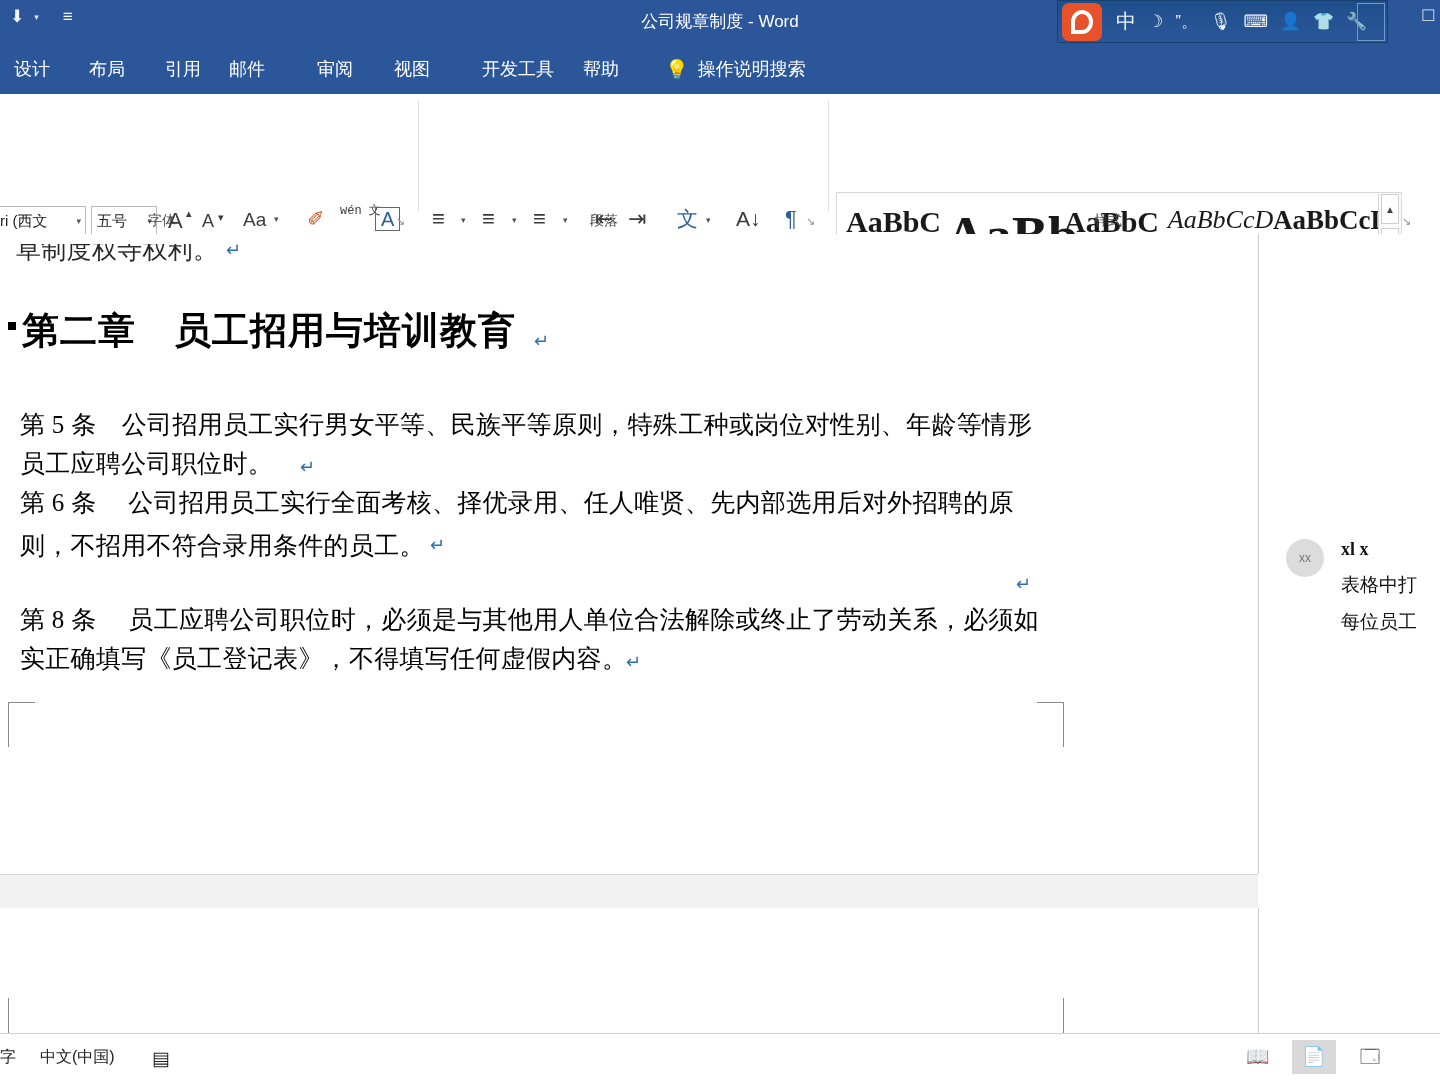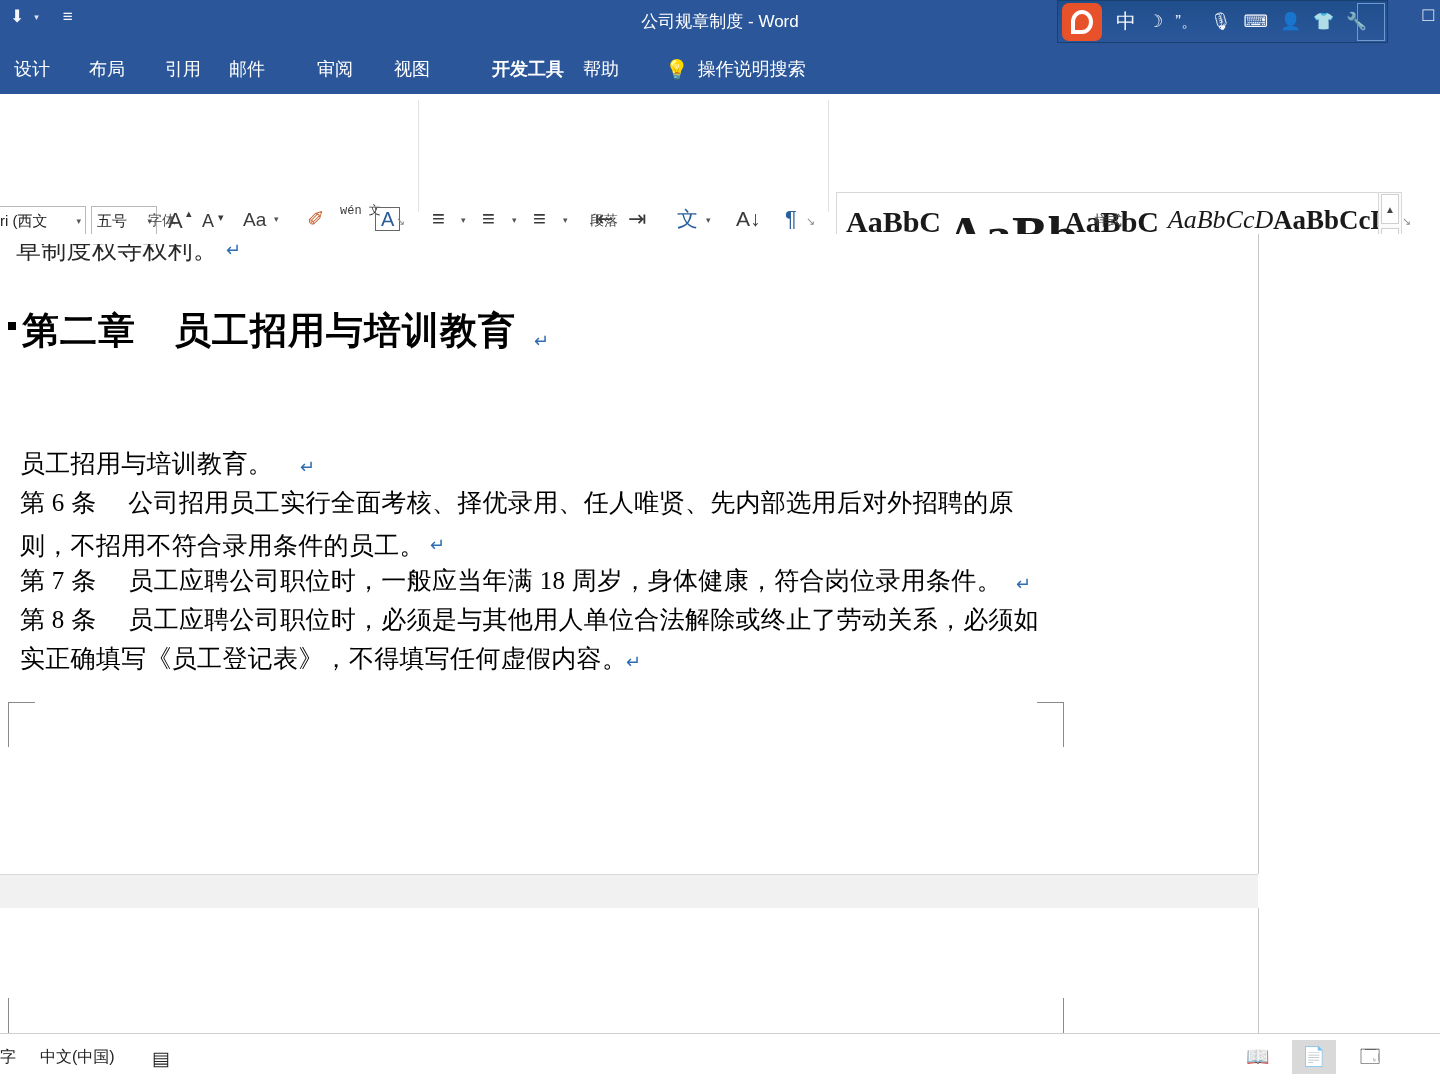--- a/index.html
+++ b/index.html
@@ -379,21 +379,21 @@
   <span class="tb-right">□</span>
 </div>
 
 <div class="tabbar">
   <span class="tab" style="left:14px;">设计</span>
   <span class="tab" style="left:89px;">布局</span>
   <span class="tab" style="left:165px;">引用</span>
   <span class="tab" style="left:229px;">邮件</span>
   <span class="tab" style="left:317px;">审阅</span>
   <span class="tab" style="left:394px;">视图</span>
-  <span class="tab" style="left:492px;font-weight:bold;">开发工具</span>
+  <span class="tab" style="left:482px;">开发工具</span>
   <span class="tab" style="left:583px;">帮助</span>
   <span class="tellme" style="left:665px;">
     <span class="bulb">💡</span>
     <span>操作说明搜索</span>
   </span>
 </div>
 
 <div class="ribbon">
 
   <div class="combo" style="left:-6px; top:112px; width:92px; height:30px;">
@@ -500,45 +500,51 @@
 <div class="docarea">
 
   <div class="page">
     <div class="doc-text p-body" style="left:16px; top:-4px; opacity:.85; clip-path: inset(14px 0 0 0);">草制度权寺权利。</div>
     <span class="pilcrow" style="position:absolute; left:226px; top:5px;">↵</span>
 
     <div style="position:absolute; left:8px; top:88px; width:8px; height:8px; background:#000;"></div>
     <div class="doc-text p-head" style="left:22px; top:72px;">第二章　员工招用与培训教育</div>
     <span class="pilcrow" style="position:absolute; left:534px; top:96px;">↵</span>
 
-    <div class="doc-text p-body" style="left:20px; top:210px;">员工招用与培训教育。</div>
+    <div class="doc-text p-body" style="left:20px; top:171px;">第 5 条　公司招用员工实行男女平等、民族平等原则，特殊工种或岗位对性别、年龄等情形</div>
+    <div class="doc-text p-body" style="left:20px; top:210px;">员工应聘公司职位时。</div>
     <span class="pilcrow" style="position:absolute; left:300px; top:222px;">↵</span>
 
     <div class="doc-text p-body" style="left:20px; top:249px;">第 6 条　 公司招用员工实行全面考核、择优录用、任人唯贤、先内部选用后对外招聘的原</div>
     <div class="doc-text p-body" style="left:20px; top:292px;">则，不招用不符合录用条件的员工。</div>
     <span class="pilcrow" style="position:absolute; left:430px; top:300px;">↵</span>
 
-    <div class="doc-text p-body" style="left:20px; top:327px;">第 7 条　 员工应聘公司职位时，一般应当年满 18 周岁，身体健康，符合岗位录用条件。</div>
     <span class="pilcrow" style="position:absolute; left:1016px; top:339px;">↵</span>
 
     <div class="doc-text p-body" style="left:20px; top:366px;">第 8 条　 员工应聘公司职位时，必须是与其他用人单位合法解除或终止了劳动关系，必须如</div>
     <div class="doc-text p-body" style="left:20px; top:405px;">实正确填写《员工登记表》，不得填写任何虚假内容。</div>
     <span class="pilcrow" style="position:absolute; left:626px; top:417px;">↵</span>
 
     <div class="corner" style="left:8px; top:468px; border-right:none; border-bottom:none;"></div>
     <div class="corner" style="left:1037px; top:468px; border-left:none; border-bottom:none;"></div>
   </div>
 
   <div class="page-gap"></div>
 
   <div class="page2">
     <div class="corner" style="left:8px; top:90px; border-right:none; border-top:none;"></div>
     <div class="corner" style="left:1037px; top:90px; border-left:none; border-top:none;"></div>
   </div>
 
+  <div class="rightpane">
+    <div class="avatar">xx</div>
+    <div class="cmt-name">xl  x</div>
+    <div class="cmt-l1">表格中打</div>
+    <div class="cmt-l2">每位员工</div>
+  </div>
 </div>
 
 <div class="statusbar">
   <span class="sb-item" style="left:0px;">字</span>
   <span class="sb-item" style="left:40px;">中文(中国)</span>
   <span class="sb-item" style="left:152px; font-size:19px;">▤</span>
 
   <div class="view-btn" style="left:1236px;">📖</div>
   <div class="view-btn active" style="left:1292px;">📄</div>
   <div class="view-btn" style="left:1348px;">🗔</div>

